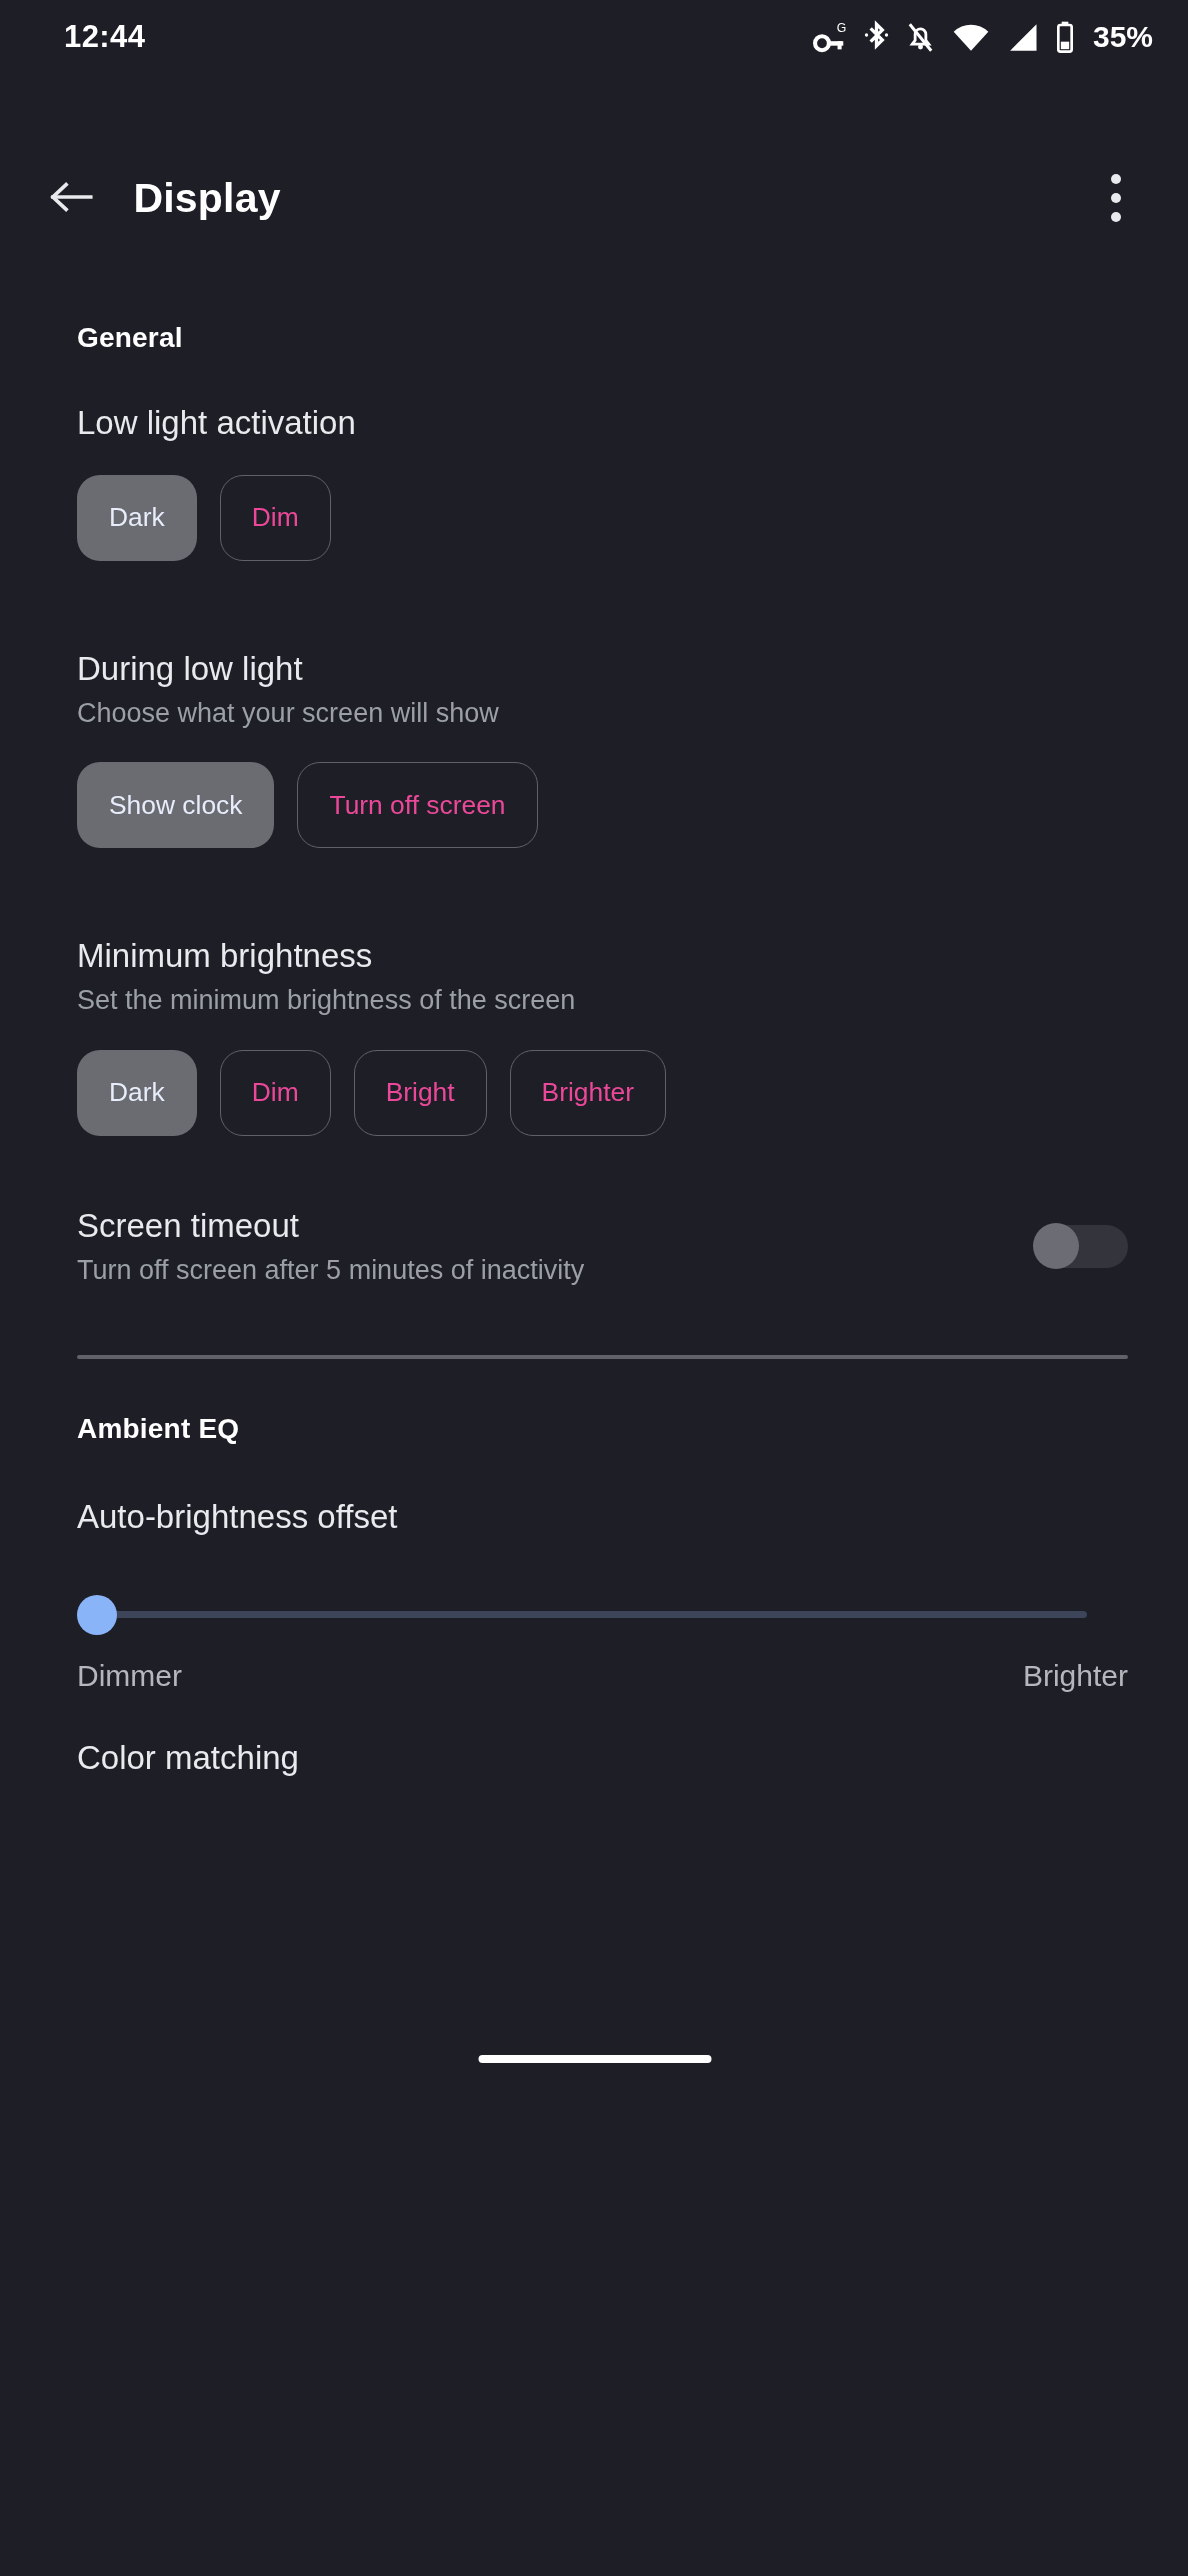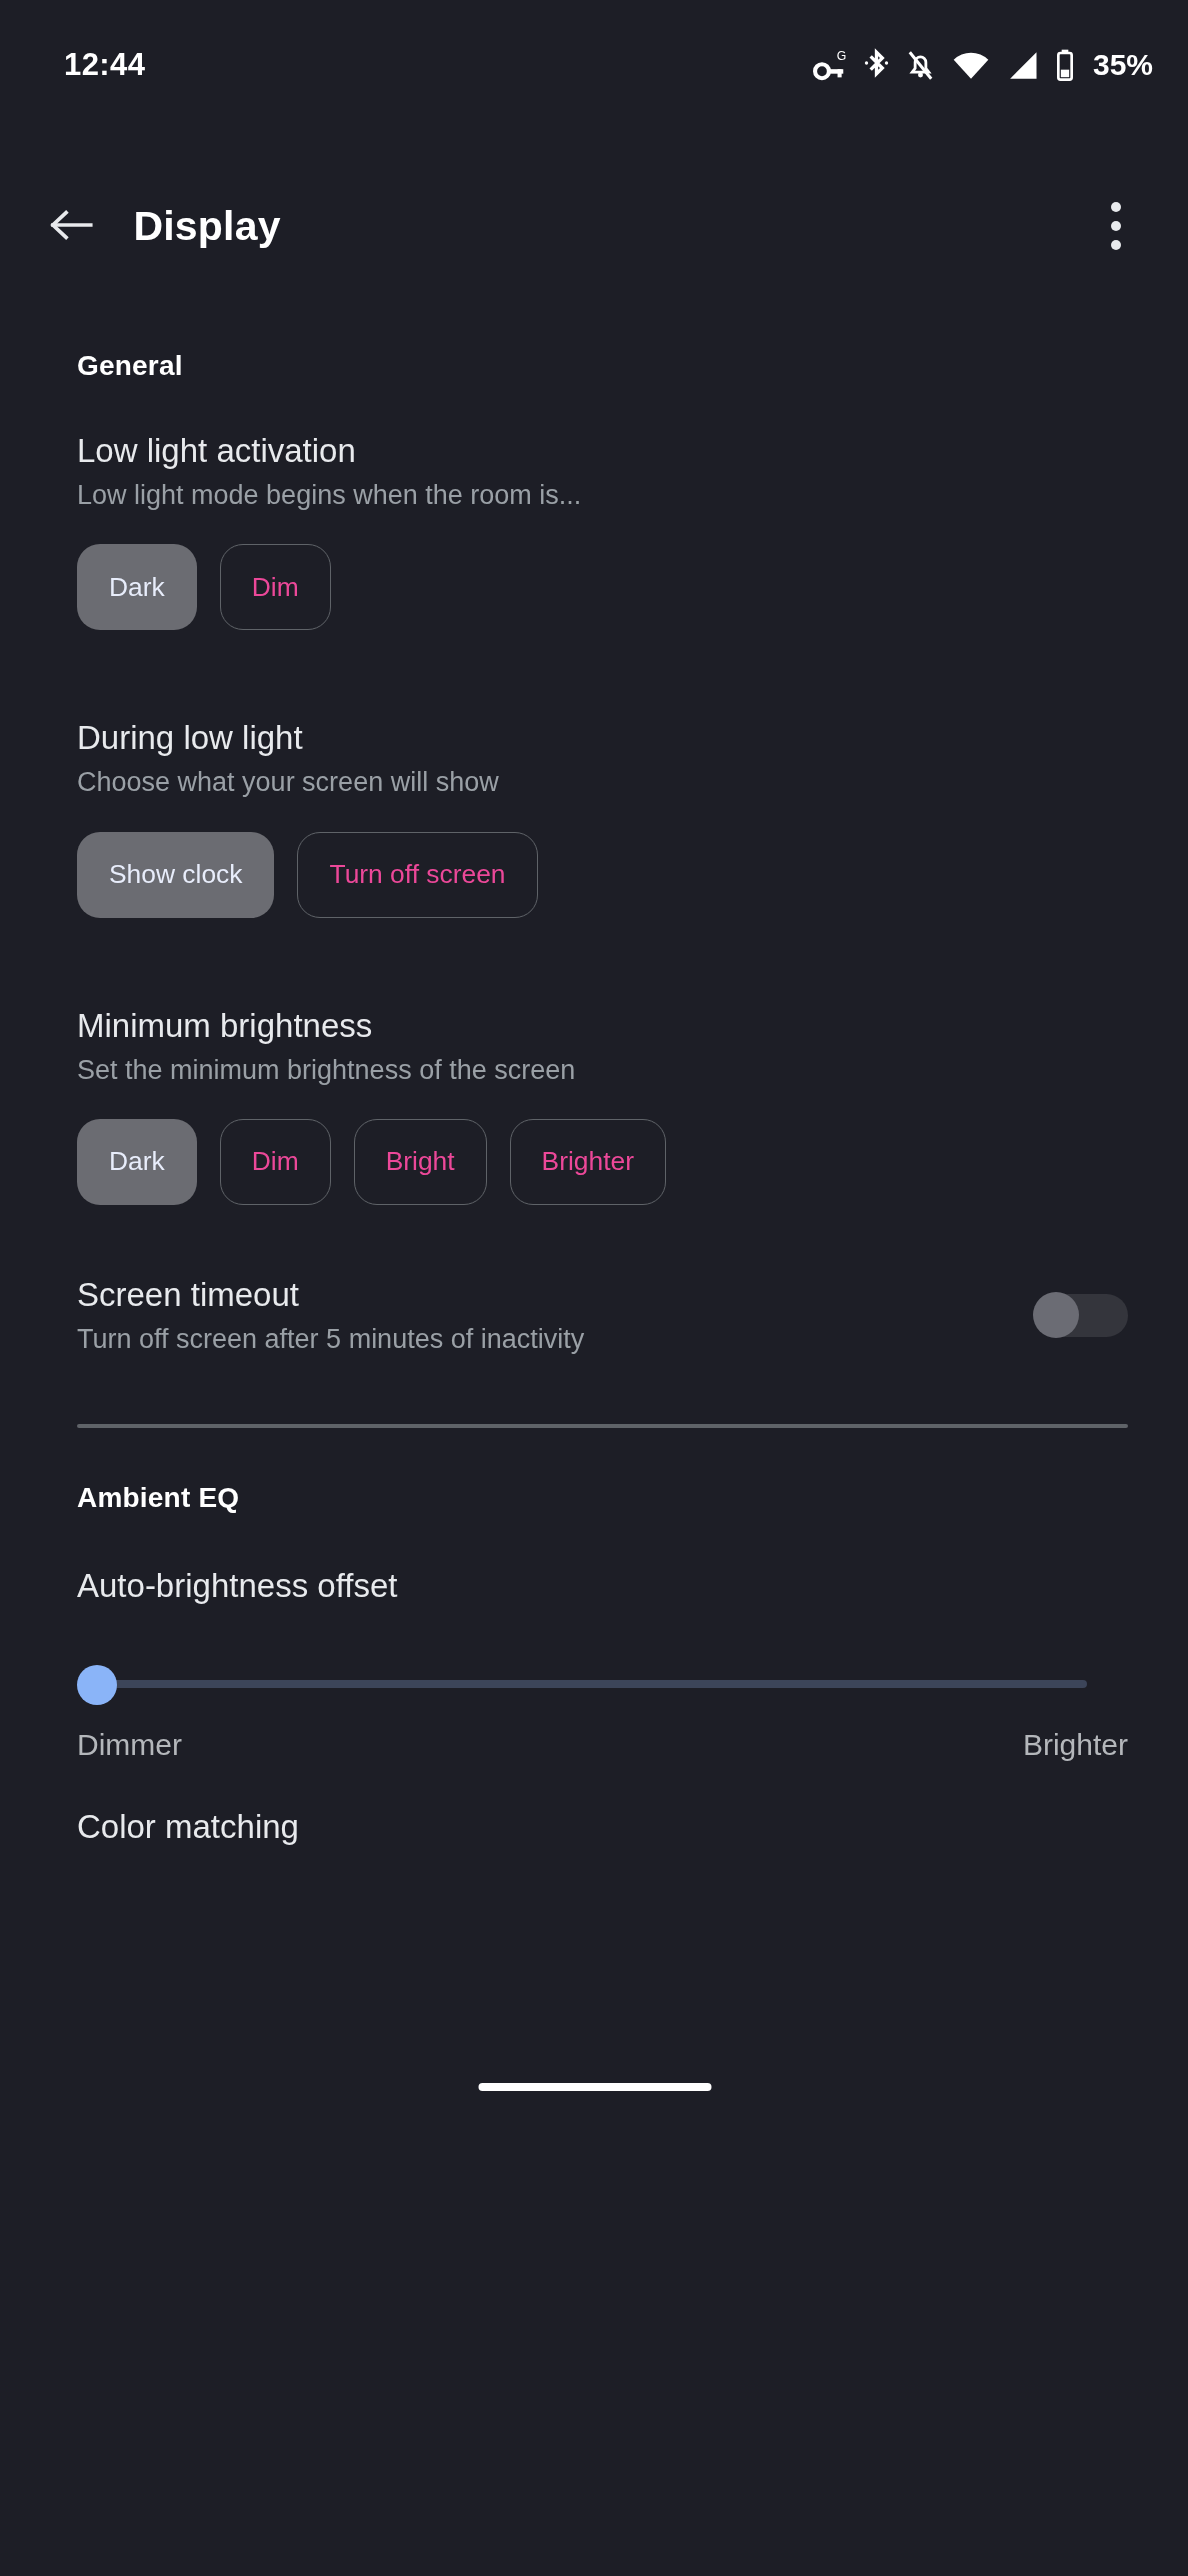--- a/index.html
+++ b/index.html
@@ -2,21 +2,21 @@
 <html style="font-size:13.2px"><head>
 <meta charset="utf-8">
 <style>
   * { margin:0; padding:0; box-sizing:border-box; }
   html, body {
     width:1189px; height:2576px;
     background:#1d1e26;
     font-family:"Liberation Sans", sans-serif;
     overflow:hidden;
   }
-  .screen { position:relative; width:1189px; height:2084px; background:#1d1e26;margin-top:28px; }
+  .screen { position:relative; width:1189px; height:2084px; background:#1d1e26; }
 
   
   .statusbar {
     position:absolute; top:0; left:0; width:1189px; height:74px;
     display:flex; align-items:center; justify-content:space-between;
     padding:0 36px 0 64px;
   }
   .status-time { color:#ffffff; font-size:31px; font-weight:700; letter-spacing:0.4px; }
   .status-icons { display:flex; align-items:center; gap:15px; }
   .status-icons svg { display:block; }
@@ -169,21 +169,20 @@
     </div>
   </div>
 
   <div class="content">
 
     <div class="section-header">General</div>
 
 
     <div class="pref">
       <div class="pref-title">Low light activation</div>
-      <div class="pref-sub">Low light mode begins when the room is...</div>
       <div class="chip-row">
         <div class="chip selected">Dark</div>
         <div class="chip unselected">Dim</div>
       </div>
     </div>
 
     <div class="pref" style="padding-top:89px">
       <div class="pref-title">During low light</div>
       <div class="pref-sub">Choose what your screen will show</div>
       <div class="chip-row">

